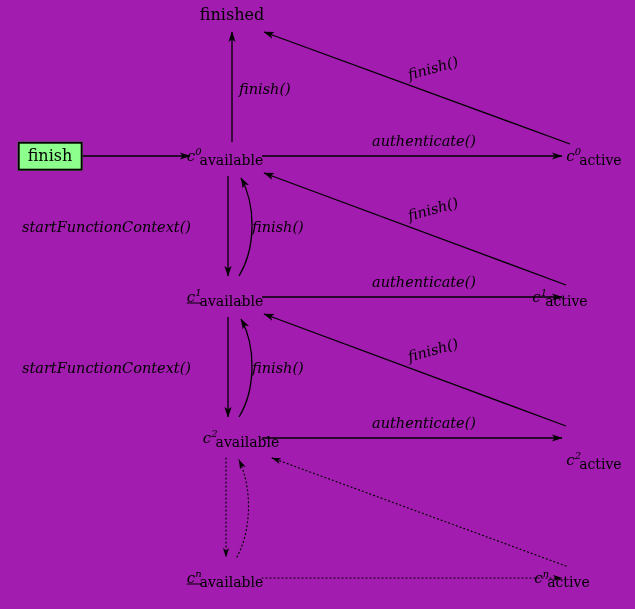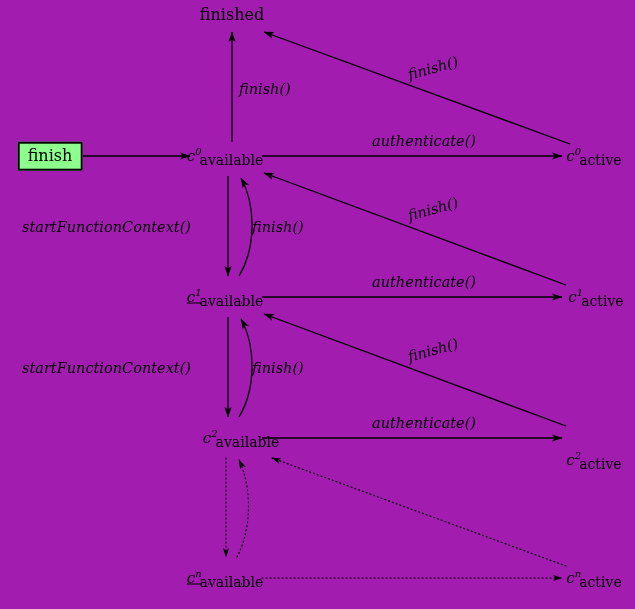--- a/index.html
+++ b/index.html
@@ -142,37 +142,37 @@
   </div>
 
   <div class="node-label" style="left:594px; top:156px;">
     <span class="cvar">c</span><sup>0</sup><sub>active</sub>
   </div>
 
   <div class="node-label" style="left:225px; top:297px;text-decoration:underline;">
     <span class="cvar">c</span><sup>1</sup><sub>available</sub>
   </div>
 
-  <div class="node-label" style="left:596px; top:297px;">
+  <div class="node-label" style="left:560px; top:297px;">
     <span class="cvar">c</span><sup>1</sup><sub>active</sub>
   </div>
 
   <div class="node-label" style="left:225px; top:438px;margin-left:16px;">
     <span class="cvar">c</span><sup>2</sup><sub>available</sub>
   </div>
 
   <div class="node-label" style="left:594px; top:460px;">
     <span class="cvar">c</span><sup>2</sup><sub>active</sub>
   </div>
 
   <div class="node-label" style="left:225px; top:578px;text-decoration:underline;">
     <span class="cvar">c</span><sup>n</sup><sub>available</sub>
   </div>
 
-  <div class="node-label" style="left:594px; top:578px;">
+  <div class="node-label" style="left:562px; top:578px;">
     <span class="cvar">c</span><sup>n</sup><sub>active</sub>
   </div>
 
   <div class="edge-label" style="left:239px; top:81px;">finish()</div>
 
   <div class="edge-label centered" style="left:433px; top:68px; transform:translate(-50%,-50%) rotate(-15.5deg);">finish()</div>
 
   <div class="edge-label centered" style="left:424px; top:141px;">authenticate()</div>
 
   <div class="edge-label" style="left:22px; top:219px;">startFunctionContext()</div>

